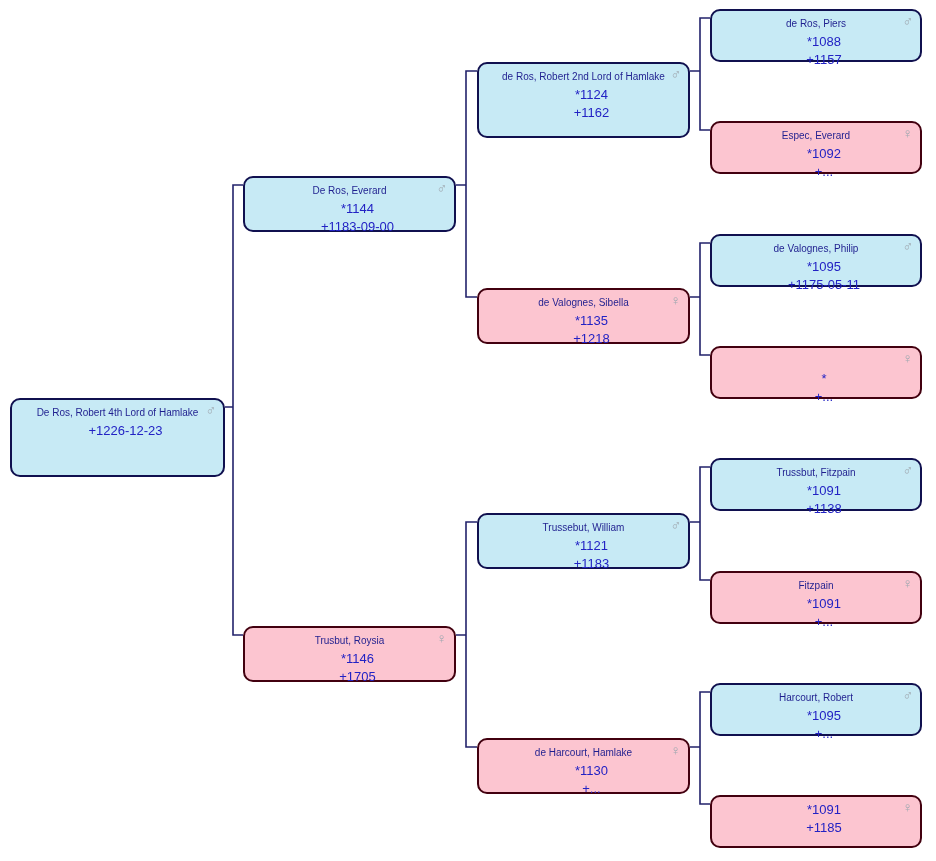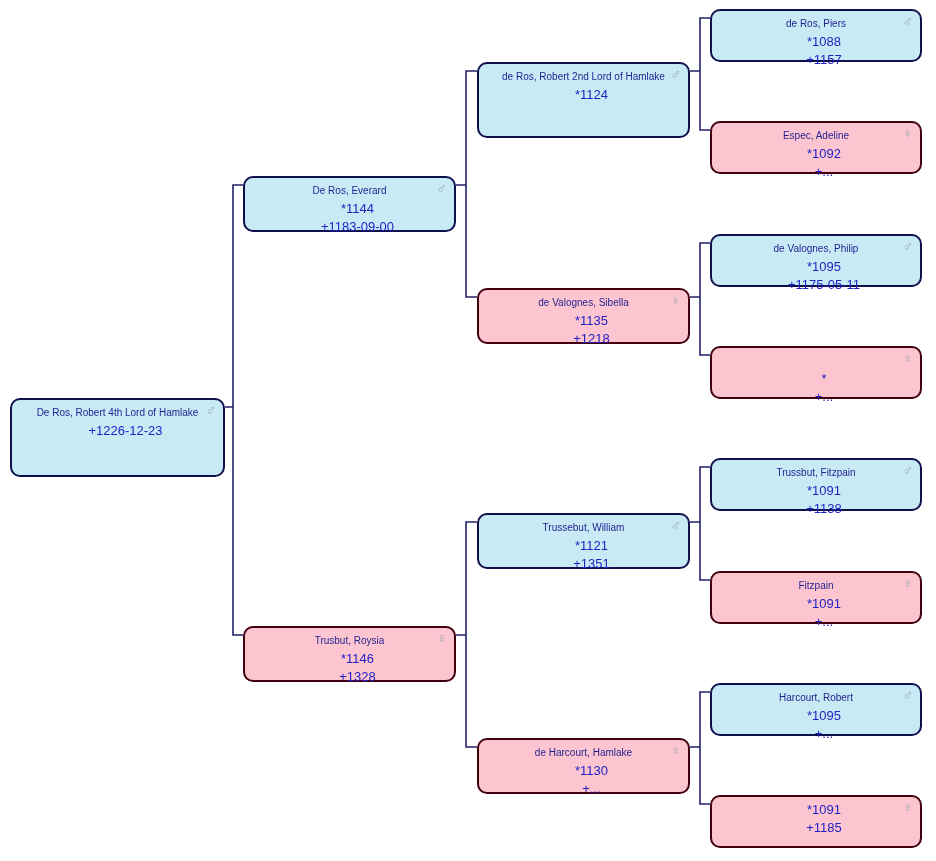--- a/index.html
+++ b/index.html
@@ -79,60 +79,61 @@
     <span class="gsym">♂</span>
     <div class="pname">De Ros, Everard</div>
     <div class="pdate">*1144</div>
     <div class="pdate">+1183-09-00</div>
   </div>
 
   <div class="pbox female" style="left:243px;top:626px;width:213px;height:56px">
     <span class="gsym">♀</span>
     <div class="pname">Trusbut, Roysia</div>
     <div class="pdate">*1146</div>
-    <div class="pdate">+1328</div>
+    <div class="pdate">+1705</div>
   </div>
 
   <div class="pbox male" style="left:477px;top:62px;width:213px;height:76px">
     <span class="gsym">♂</span>
     <div class="pname">de Ros, Robert 2nd Lord of Hamlake</div>
     <div class="pdate">*1124</div>
+    <div class="pdate">+1162</div>
   </div>
 
   <div class="pbox female" style="left:477px;top:288px;width:213px;height:56px">
     <span class="gsym">♀</span>
     <div class="pname">de Valognes, Sibella</div>
     <div class="pdate">*1135</div>
     <div class="pdate">+1218</div>
   </div>
 
   <div class="pbox male" style="left:477px;top:513px;width:213px;height:56px">
     <span class="gsym">♂</span>
     <div class="pname">Trussebut, William</div>
     <div class="pdate">*1121</div>
-    <div class="pdate">+1351</div>
+    <div class="pdate">+1183</div>
   </div>
 
   <div class="pbox female" style="left:477px;top:738px;width:213px;height:56px">
     <span class="gsym">♀</span>
     <div class="pname">de Harcourt, Hamlake</div>
     <div class="pdate">*1130</div>
     <div class="pdate">+...</div>
   </div>
 
   <div class="pbox male" style="left:710px;top:9px;width:212px;height:53px">
     <span class="gsym">♂</span>
     <div class="pname">de Ros, Piers</div>
     <div class="pdate">*1088</div>
     <div class="pdate">+1157</div>
   </div>
 
   <div class="pbox female" style="left:710px;top:121px;width:212px;height:53px">
     <span class="gsym">♀</span>
-    <div class="pname">Espec, Adeline</div>
+    <div class="pname">Espec, Everard</div>
     <div class="pdate">*1092</div>
     <div class="pdate">+...</div>
   </div>
 
   <div class="pbox male" style="left:710px;top:234px;width:212px;height:53px">
     <span class="gsym">♂</span>
     <div class="pname">de Valognes, Philip</div>
     <div class="pdate">*1095</div>
     <div class="pdate">+1175-05-11</div>
   </div>

